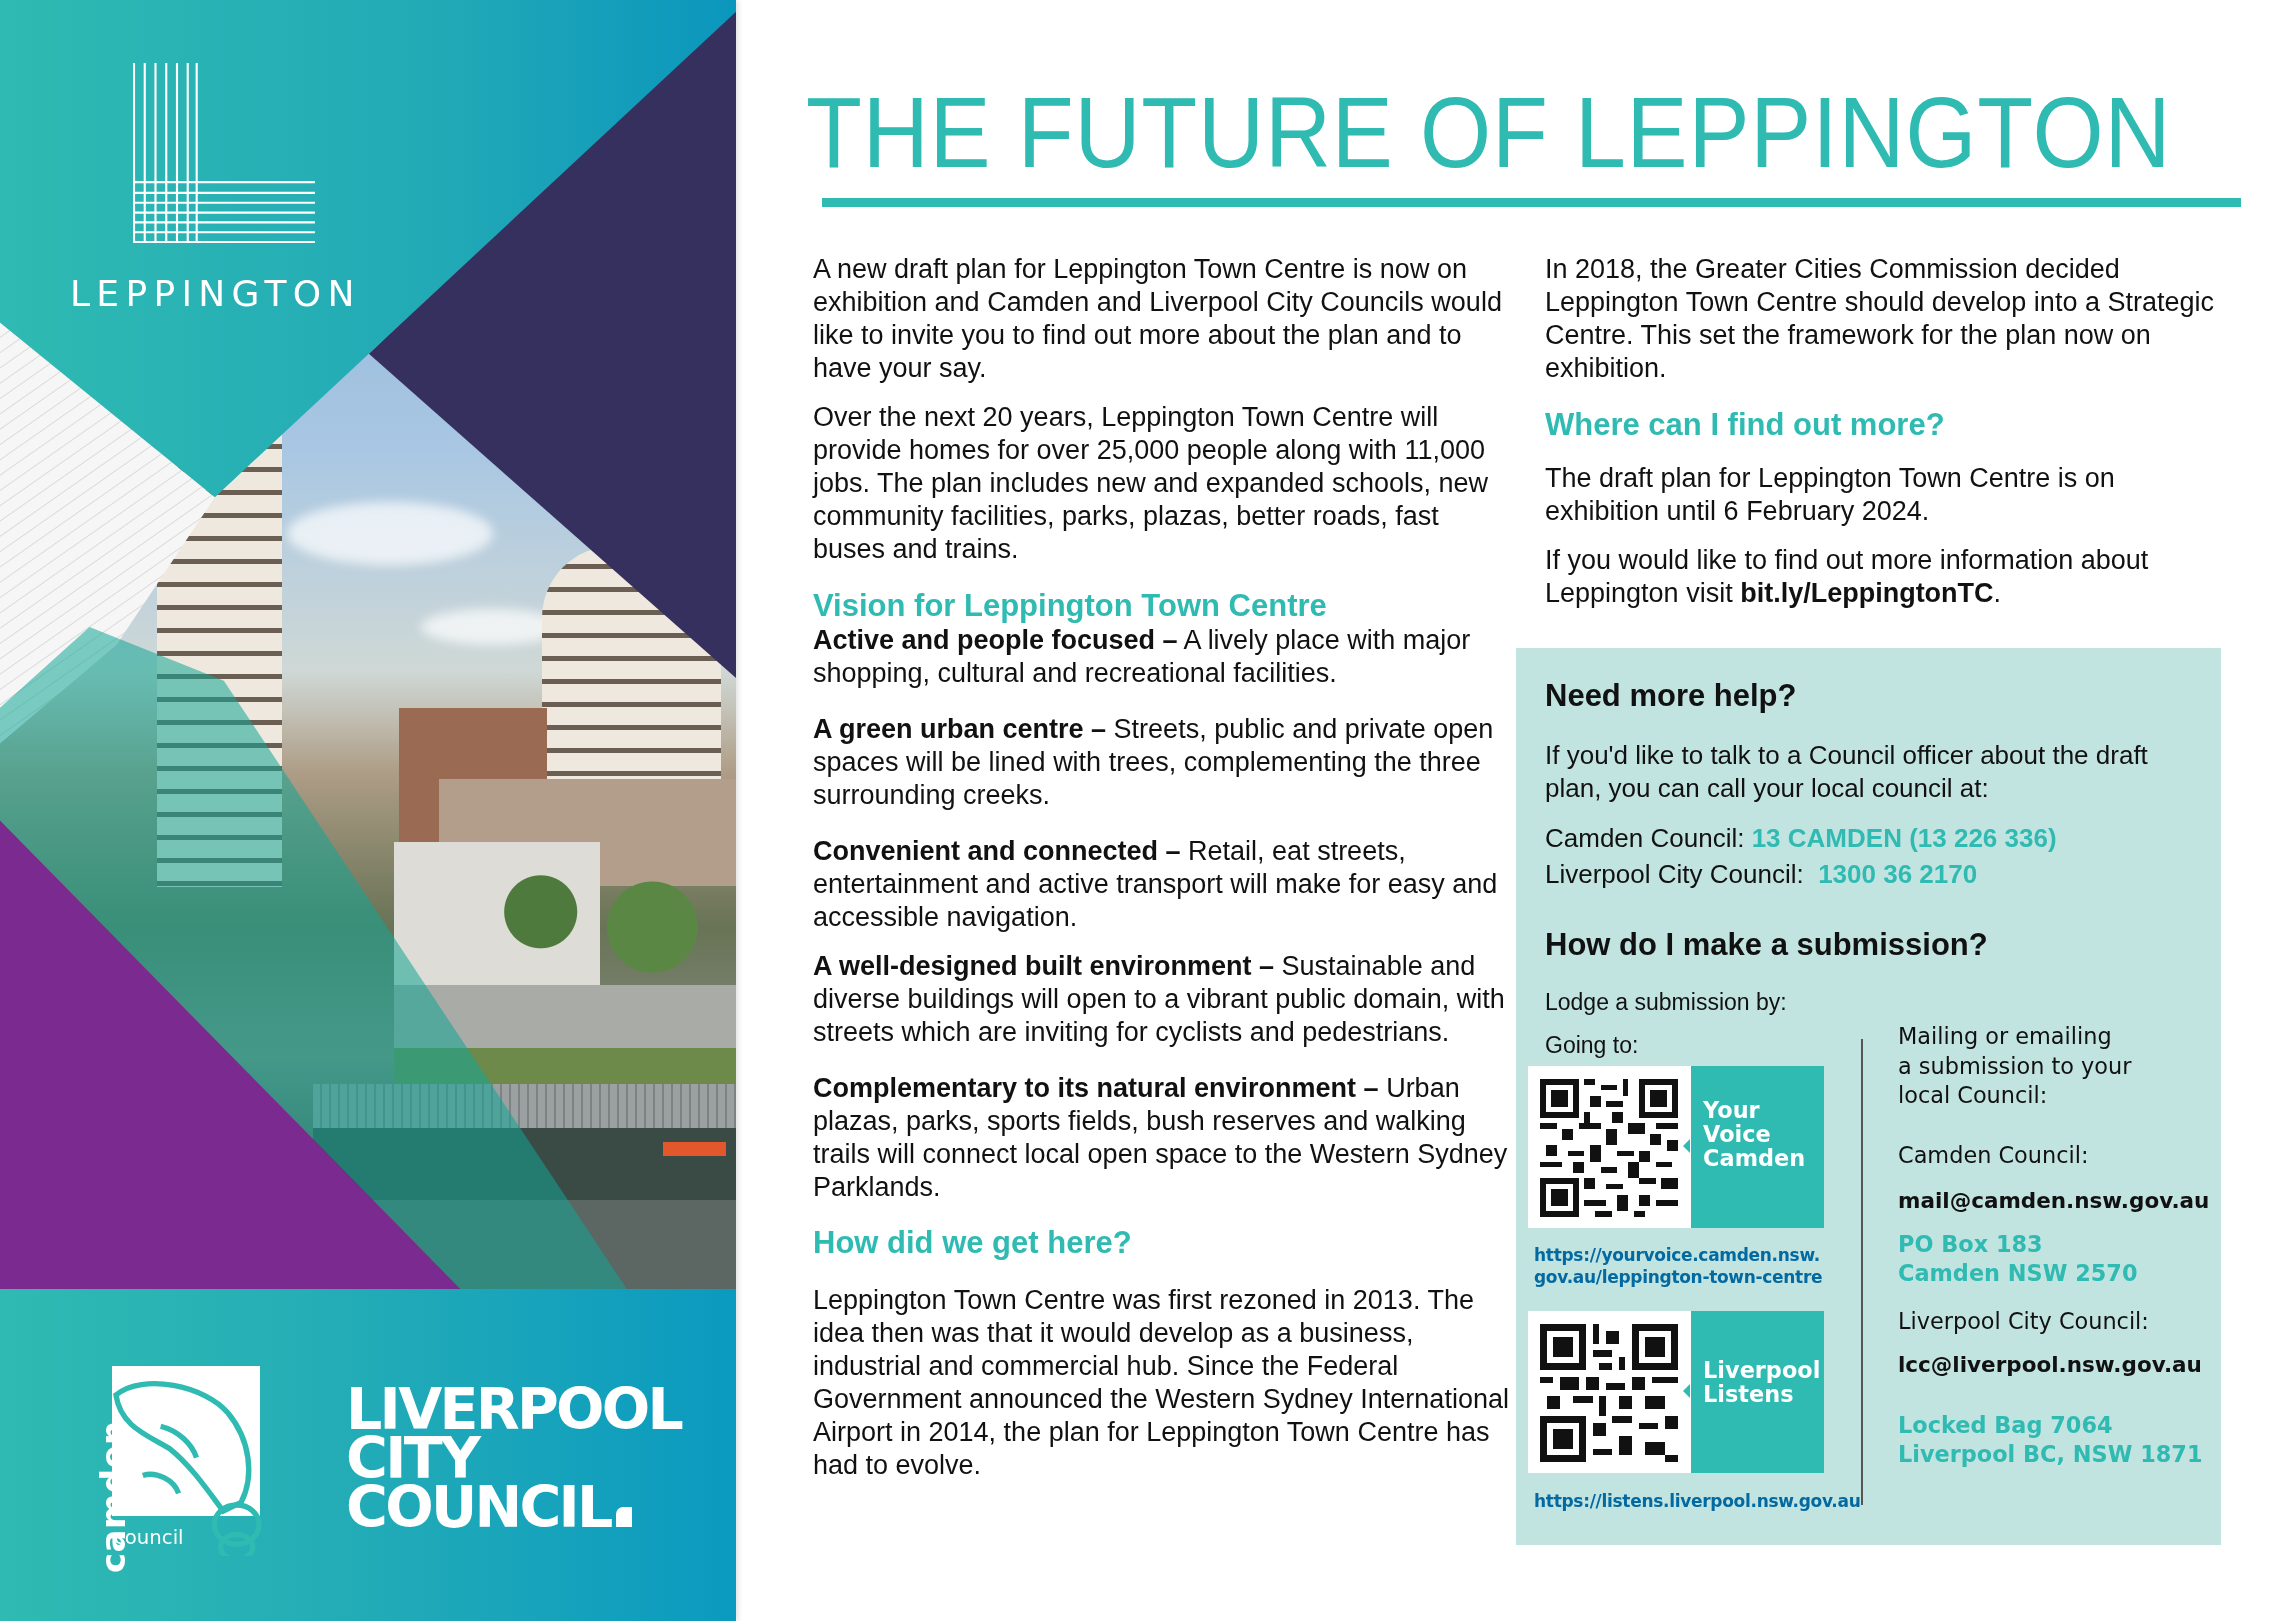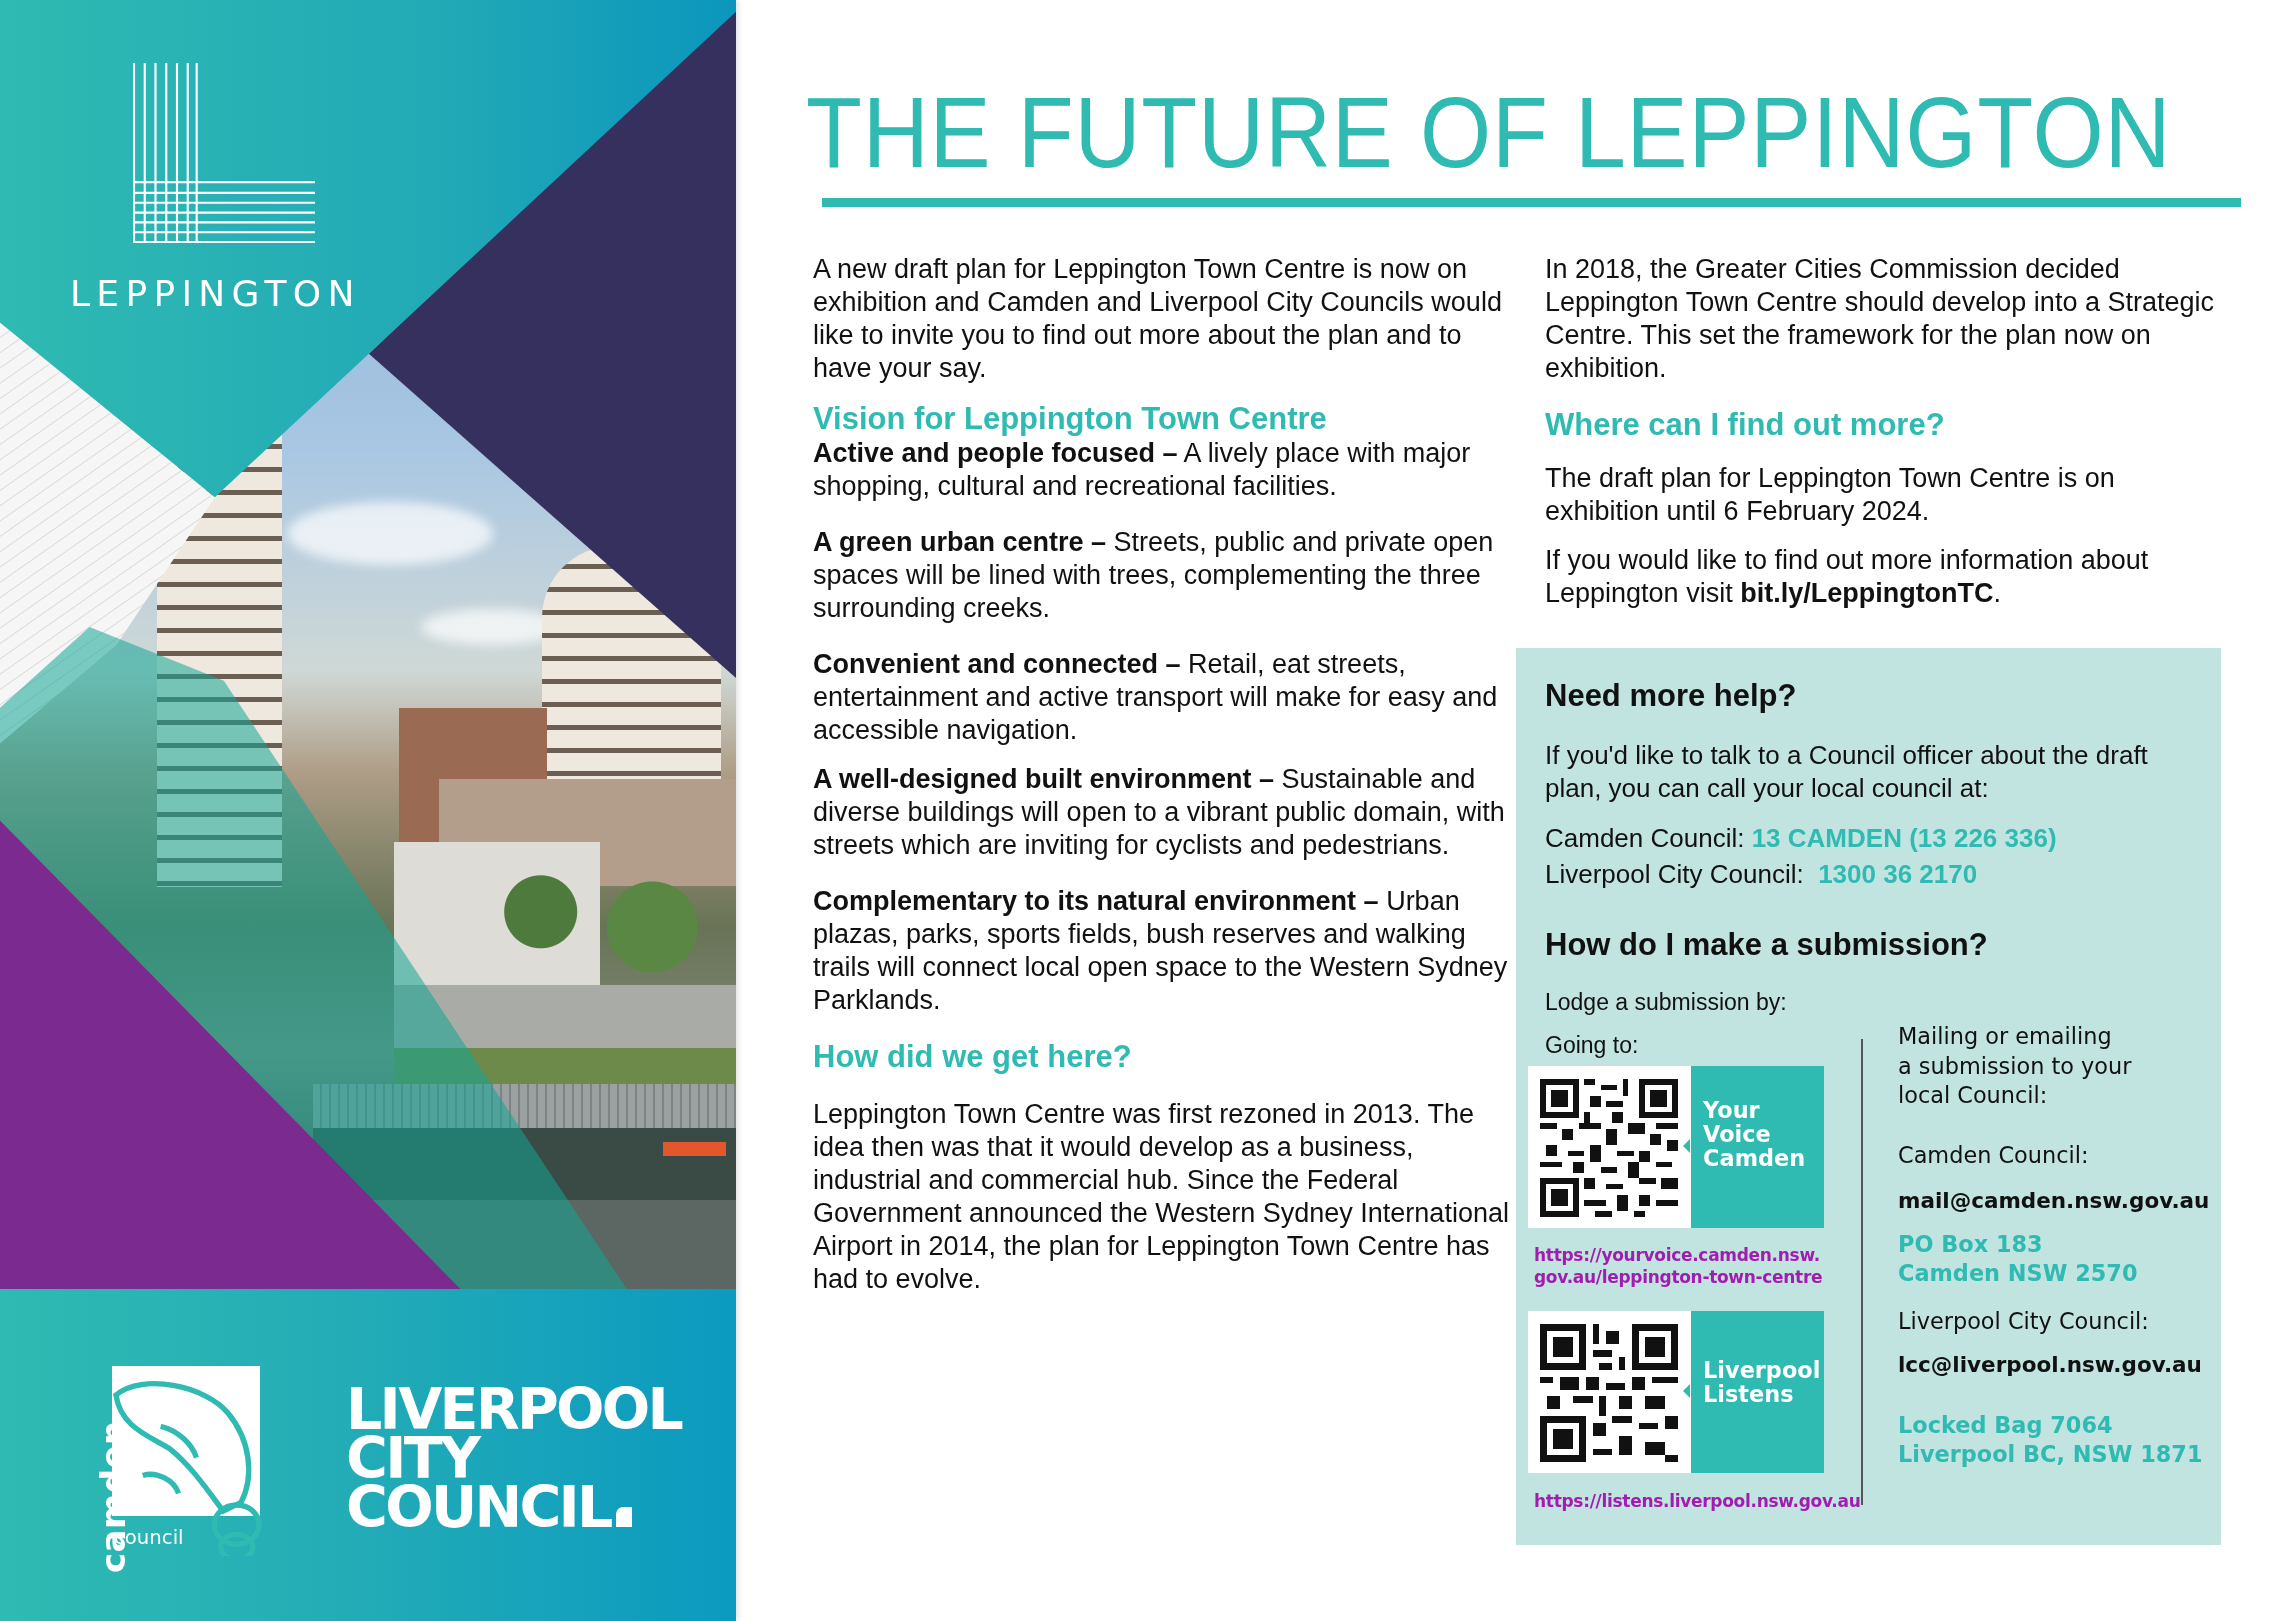--- a/index.html
+++ b/index.html
@@ -48,21 +48,21 @@
   .hb-h { font-size: 31px; line-height: 36px; font-weight: 700; color: #7b2a8f; }
   .hb-txt { font-size: 26px; line-height: 33px; }
   .teal-b { color: #2fbab2; font-weight: 700; }
   .hb-sm { font-size: 23px; line-height: 29px; }
 
   .qr-card { position: absolute; width: 296px; height: 162px; }
   .qr-white { position: absolute; left: 0; top: 0; width: 163px; height: 162px; background: #fff; }
   .qr-teal { position: absolute; left: 163px; top: 0; width: 133px; height: 162px; background: #2fbab2; color: #fff; font-weight: 700; font-size: 22.4px; line-height: 24px; padding-left: 12.5px; font-family: "DejaVu Sans", sans-serif; }
   .qr-teal::before { content: ""; position: absolute; left: -7.2px; top: 73px; border-top: 7.2px solid transparent; border-bottom: 7.2px solid transparent; border-right: 7.2px solid #2fbab2; }
   .qr-svg { position: absolute; left: 12.5px; top: 12.5px; width: 138px; height: 138px; }
-  .qr-url { position: absolute; font-size: 17px; line-height: 22.4px; font-weight: 700; color: #a21caf; font-family: "DejaVu Sans", sans-serif; letter-spacing: -0.3px; }
+  .qr-url { position: absolute; font-size: 17px; line-height: 22.4px; font-weight: 700; color: #0369a1; font-family: "DejaVu Sans", sans-serif; letter-spacing: -0.3px; }
   .divider { position: absolute; left: 345px; top: 391px; width: 1.8px; height: 466px; background: #555; }
   .mail-col { position: absolute; left: 382px; font-family: "DejaVu Sans", sans-serif; color: #111; }
   .mail-col .t { font-size: 22.4px; line-height: 29.6px; }
   .mail-col .e { font-size: 21.5px; line-height: 27px; font-weight: 700; }
   .mail-col .a { font-size: 22.4px; line-height: 29px; font-weight: 700; color: #2fbab2; }
 </style>
 </head>
 <body>
 
 <div class="left-panel">
@@ -150,20 +150,21 @@
     <div>CITY</div>
     <div><span>COUNCIL</span><span class="lcc-mark"></span></div>
   </div>
 </div>
 
 <div class="title">THE FUTURE OF LEPPINGTON</div>
 <div class="title-rule"></div>
 
 <div class="col col-left">
   <p>A new draft plan for Leppington Town Centre is now on exhibition and Camden and Liverpool City Councils would like to invite you to find out more about the plan and to have your say.</p>
+  <p style="margin-bottom:21.5px;">Over the next 20 years, Leppington Town Centre will provide homes for over 25,000 people along with 11,000 jobs. The plan includes new and expanded schools, new community facilities, parks, plazas, better roads, fast buses and trains.</p>
 
   <h2 style="">Vision for Leppington Town Centre</h2>
 
   <p style="margin-bottom:23px;"><span class="lead">Active and people focused –</span><span> A lively place with major shopping, cultural and recreational facilities.</span></p>
   <p style="margin-bottom:23px;"><span class="lead">A green urban centre –</span><span> Streets, public and private open spaces will be lined with trees, complementing the three surrounding creeks.</span></p>
   <p style=""><span class="lead">Convenient and connected –</span><span> Retail, eat streets, entertainment and active transport will make for easy and accessible navigation.</span></p>
   <p style="margin-bottom:23px;"><span class="lead">A well-designed built environment –</span><span> Sustainable and diverse buildings will open to a vibrant public domain, with streets which are inviting for cyclists and pedestrians.</span></p>
   <p style="margin-bottom:21.5px;"><span class="lead">Complementary to its natural environment –</span><span> Urban plazas, parks, sports fields, bush reserves and walking trails will connect local open space to the Western Sydney Parklands.</span></p>
 
   <h2 style="margin-bottom:23px;">How did we get here?</h2>

